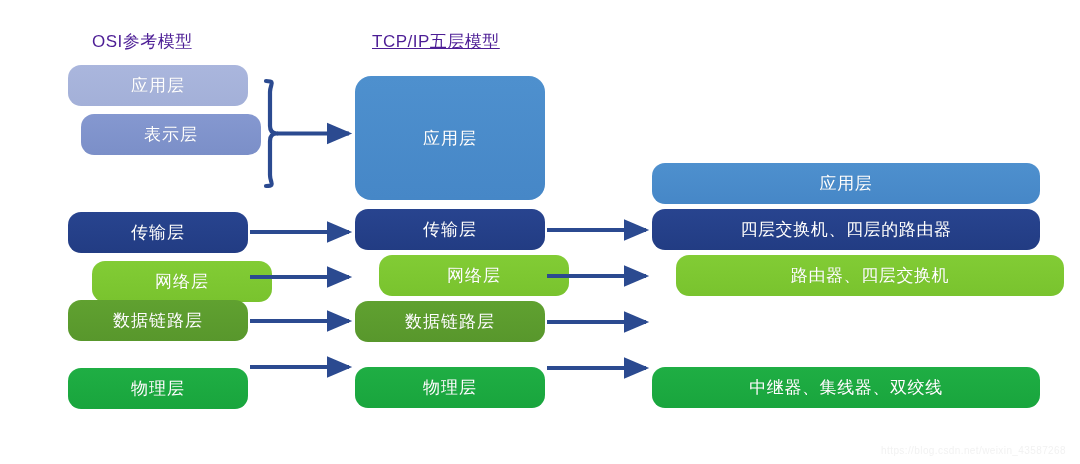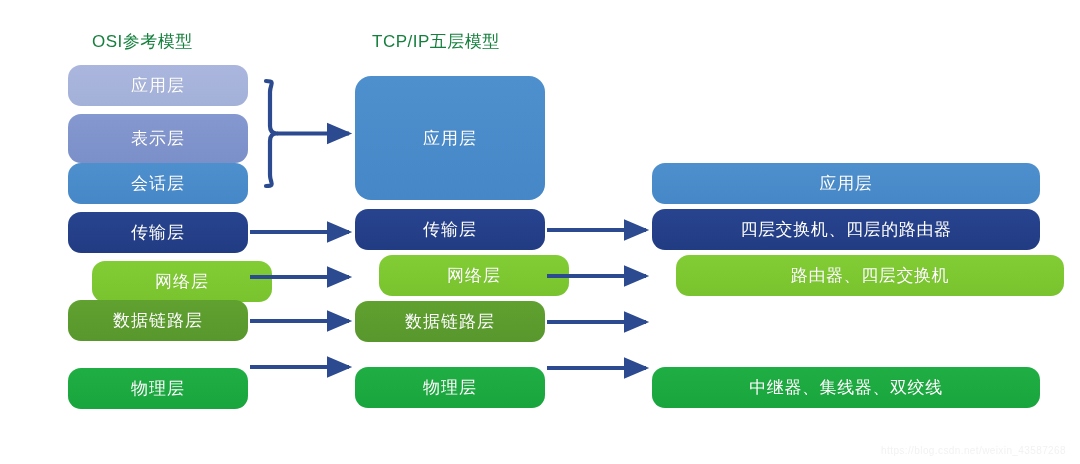--- a/index.html
+++ b/index.html
@@ -23,25 +23,25 @@
     top: 0;
     width: 1080px;
     height: 464px;
   }
 
   
   .col-title {
     position: absolute;
     font-size: 17px;
     letter-spacing: 0.5px;
-    color: #15803d;
+    color: #4c1d95;
     white-space: nowrap;
   }
   #title-osi   { left: 92px;  top: 30px; }
-  #title-tcp   { left: 372px; top: 30px; }
+  #title-tcp   { left: 372px; top: 30px; text-decoration: underline; }
 
   
   .layer {
     position: absolute;
     display: flex;
     align-items: center;
     justify-content: center;
     border-radius: 13px;
     color: #ffffff;
     font-size: 17px;
@@ -85,23 +85,22 @@
 <body>
 
 <div id="diagram">
 
   <div class="col-title" id="title-osi">OSI参考模型</div>
 
   <div class="col-title" id="title-tcp">TCP/IP五层模型</div>
 
   <div class="layer c-periwinkle" style="left:68px;  top:65px;  width:180px; height:41px;">应用层</div>
 
-  <div class="layer c-indigo" style="left:68px;  top:114px; width:180px; height:49px;">表示层</div>
+  <div class="layer c-indigo" style="left:81px;  top:114px; width:180px; height:41px;">表示层</div>
 
-  <div class="layer c-blue" style="left:68px;  top:163px; width:180px; height:41px;">会话层</div>
 
   <div class="layer c-navy" style="left:68px;  top:212px; width:180px; height:41px;">传输层</div>
 
   <div class="layer c-lime" style="left:68px;  top:261px; width:180px; height:41px;">网络层</div>
 
   <div class="layer c-olive" style="left:68px;  top:300px; width:180px; height:41px;">数据链路层</div>
 
   <div class="layer c-green" style="left:68px;  top:348px; width:180px; height:41px;">物理层</div>
 
   <div class="layer tall c-blue" style="left:355px; top:76px; width:190px; height:124px;">应用层</div>

